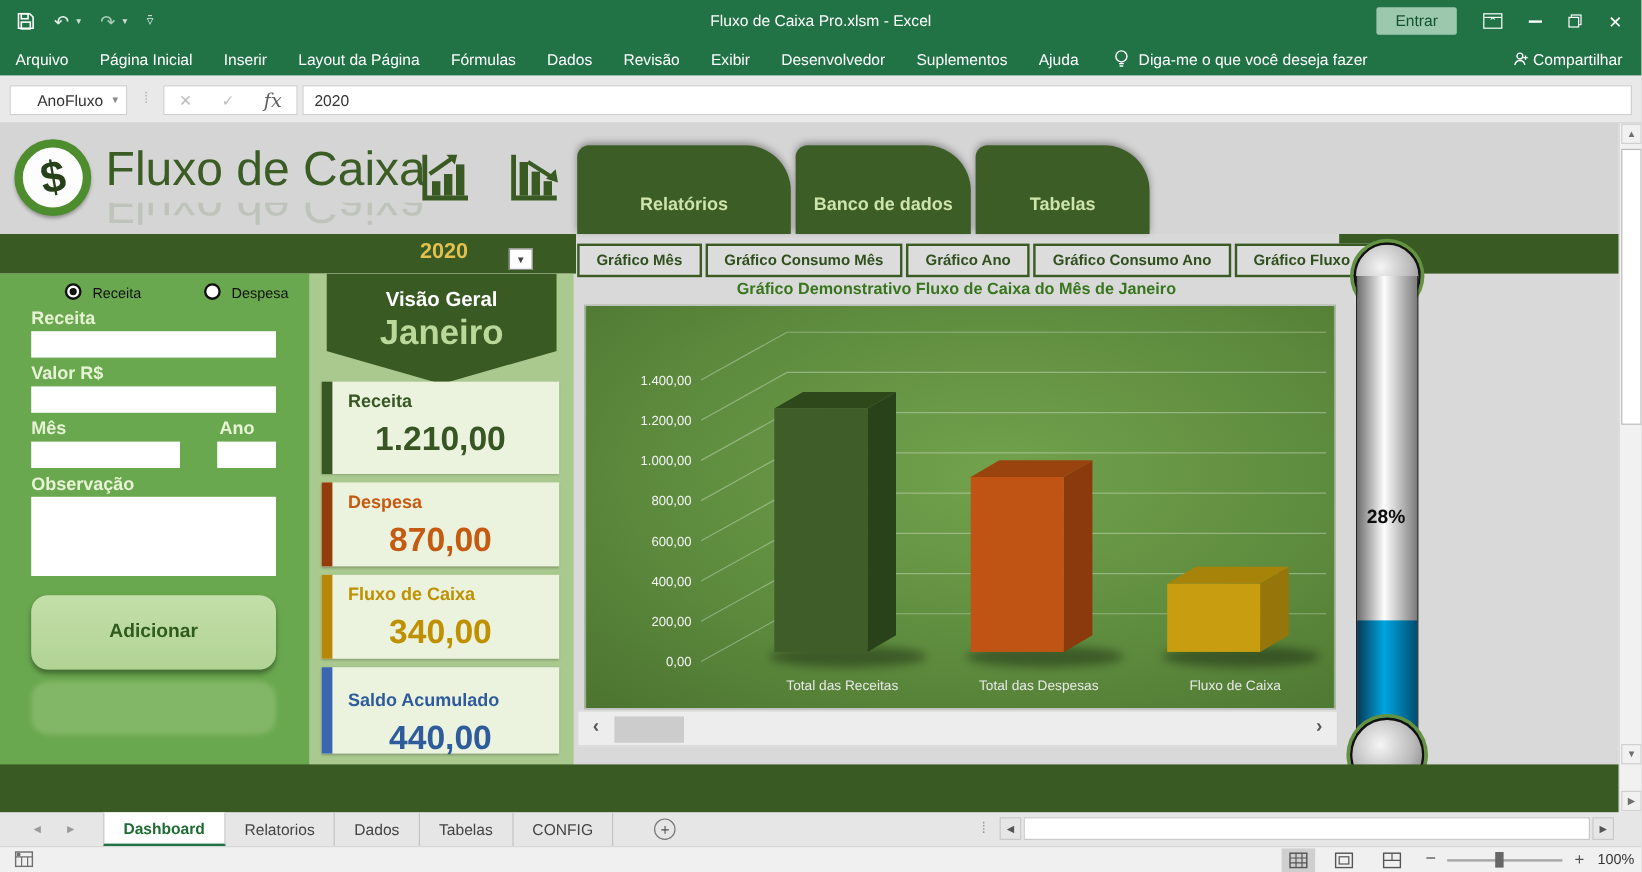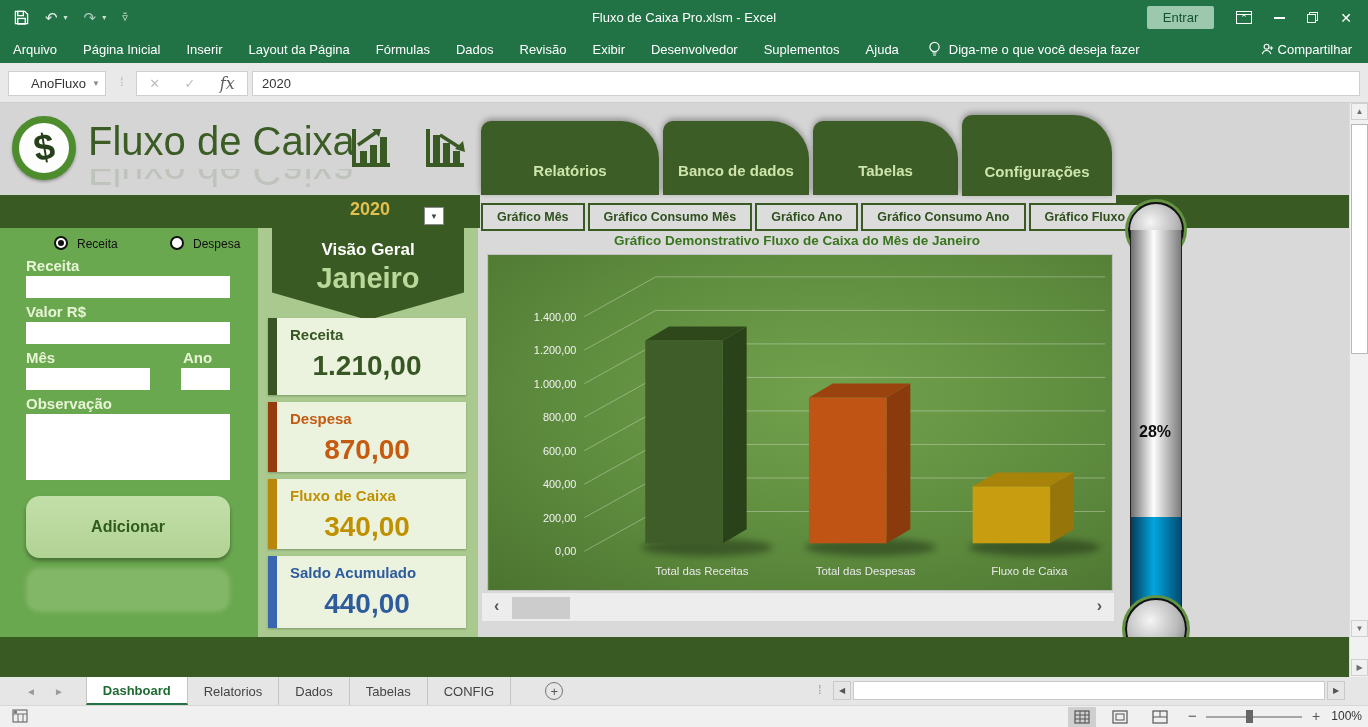--- a/index.html
+++ b/index.html
@@ -77,21 +77,21 @@
   .pennant { position:absolute; left:272px; top:228px; width:192px; height:92px; background:#3a5a23; clip-path:polygon(0 0,100% 0,100% 70%,50% 100%,0 70%); filter:drop-shadow(0 3px 3px rgba(0,0,0,.3)); text-align:center; }
   .pennant .vg { color:#fff; font-weight:bold; font-size:17px; margin-top:12px; }
   .pennant .mon { color:#b9d89a; font-weight:bold; font-size:29px; margin-top:2px; }
   .card { position:absolute; left:268px; width:198px; background:#ebf3df; box-shadow:0 1px 2px rgba(0,0,0,.25); }
   .card .bar { position:absolute; left:0; top:0; bottom:0; width:9px; }
   .card .lbl { position:absolute; left:22px; top:8px; font-weight:bold; font-size:15px; }
   .card .val { position:absolute; left:0; right:0; top:32px; text-align:center; font-weight:bold; font-size:28px; }
   .card.c0 { top:318px; height:77px; } .card.c0 .bar{background:#375623;} .card.c0 .lbl,.card.c0 .val{color:#375623;}
   .card.c1 { top:402px; height:70px; } .card.c1 .bar{background:#943c0b;} .card.c1 .lbl,.card.c1 .val{color:#c55a11;}
   .card.c2 { top:479px; height:70px; } .card.c2 .bar{background:#b8860b;} .card.c2 .lbl,.card.c2 .val{color:#bf9000;}
-  .card.c3 { top:556px; height:72px; } .card.c3 .bar{background:#3a66b0;} .card.c3 .lbl,.card.c3 .val{color:#2e5b9b;}
+  .card.c3 { top:556px; height:72px; } .card.c3 .bar{background:#3a66b0;} .card.c3 .lbl,.card.c3 .val{color:#2e5b9b;margin-top:11px;}
 
   
   .chart-tabs { position:absolute; left:481px; top:203px; height:28px; display:flex; gap:3px; }
   .chart-tab { background:#dcdcdc; border:2px solid #3a5a23; color:#2f4f1d; font-weight:bold; font-size:12.5px; display:flex; align-items:center; justify-content:center; padding:0 14px; }
   .chart-title { position:absolute; left:478px; top:233px; width:638px; text-align:center; color:#38761d; font-weight:bold; font-size:13.5px; }
   #bar3d { position:absolute; left:487px; top:254px; border:1px solid #c2c2c2; background:#5e8c3e; }
   .chart-hscroll { position:absolute; left:481px; top:592px; width:634px; height:30px; background:#ededed; border:1px solid #d8d8d8; }
   .chart-hscroll .arr { position:absolute; top:4px; font-size:16px; font-weight:bold; color:#555; }
   .chart-hscroll .arr.l { left:12px; } .chart-hscroll .arr.r { right:12px; }
   .chart-hscroll .thumb { position:absolute; left:30px; top:4px; width:58px; height:22px; background:#cccccc; }
@@ -231,21 +231,20 @@
       <path d="M6 4v36h36" stroke="#3a5a24" stroke-width="4" fill="none"></path>
       <rect x="11" y="10" width="7" height="28" fill="#3a5a24"></rect>
         <rect x="21" y="18" width="7" height="20" fill="#3a5a24"></rect>
         <rect x="31" y="26" width="7" height="12" fill="#3a5a24"></rect>
       <path d="M18 10 L40 24" stroke="#3a5a24" stroke-width="3.5" fill="none"></path>
         <path d="M41 16 L43 27 L33 24 Z" fill="#3a5a24"></path>
     </svg>
     <div class="dash-tab" style="left:663px;width:146px;">Banco de dados</div>
     <div class="dash-tab" style="left:481px;width:178px;">Relatórios</div>
     <div class="dash-tab" style="left:813px;width:145px;">Tabelas</div>
-    <div class="dash-tab active" style="left:962px;width:150px;">Configurações</div>
   </div>
 
   <div class="band-left"></div>
   <div class="band-right"></div>
   <div class="year-label">2020</div>
   <div class="year-dd">▼</div>
 
   <div class="left-panel">
     <div class="radio-row">
       <span class="radio sel" style="left:54px;"></span>

